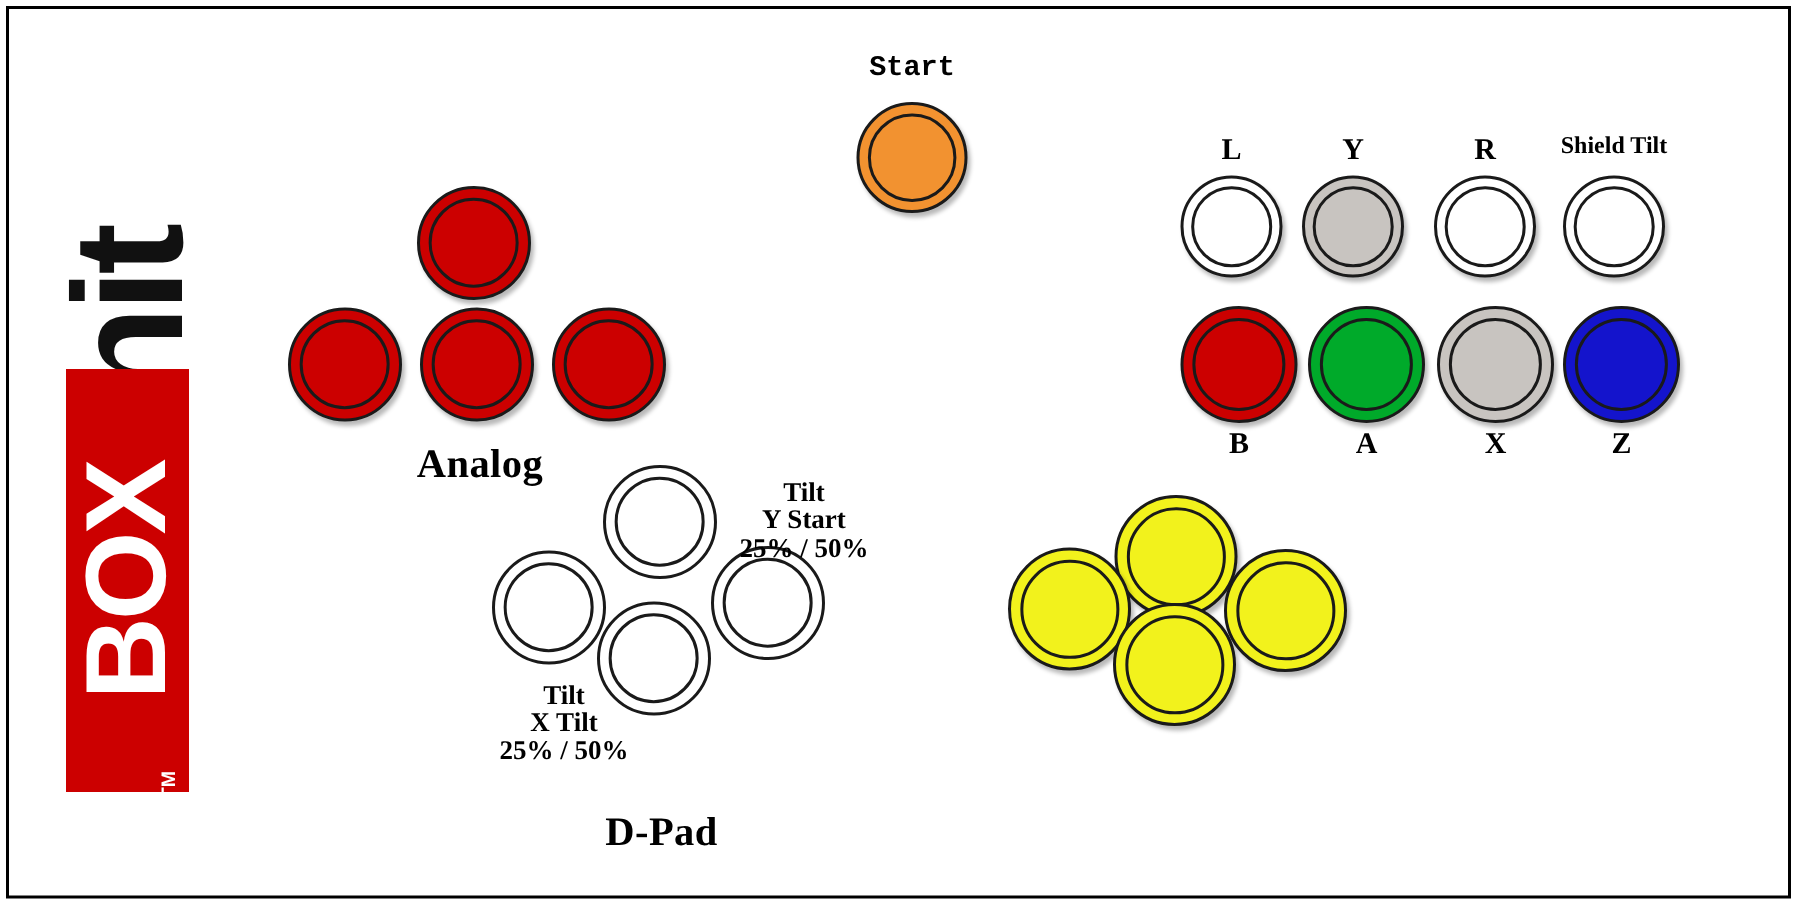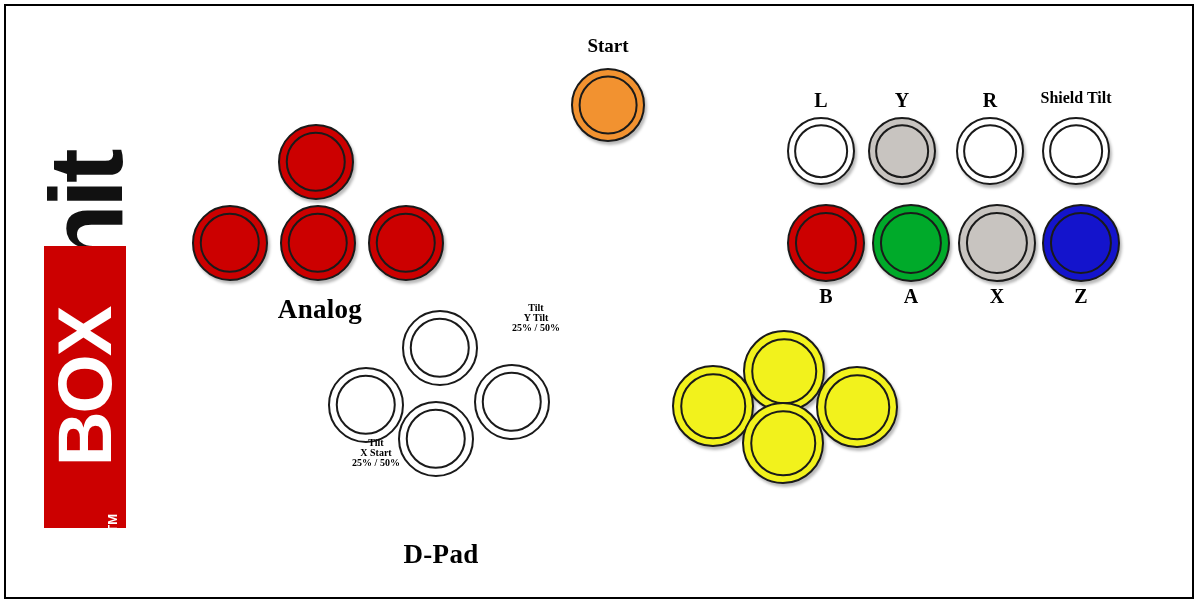--- a/index.html
+++ b/index.html
@@ -66,25 +66,27 @@
     font-size: 27px;
     letter-spacing: 0.3px;
   }
   .lbl.key {
     font-size: 20px;
   }
   .lbl.keysmall {
     font-size: 16px;
   }
   .lbl.tiny {
-    font-size: 10px;
+    font-size: 18px;
     line-height: 1.02;
+    margin-top: 16px;
   }
   .lbl.start {
     font-size: 19px;
+    font-family: Liberation Mono, monospace;
   }
 
   
   #logo {
     position: absolute;
     left: 26px;
     top: 56px;
     width: 108px;
     height: 470px;
   }
@@ -159,27 +161,27 @@
     <div class="btn shadow" style="left: 362px; top: 199px; width: 76px; height: 76px; background: rgb(204, 0, 0);"></div>
     <div class="lbl section" style="left:204px; top:289px; width:220px;">Analog</div>
 
     <div class="btn" style="left: 396px; top: 304px; width: 76px; height: 76px; background: rgb(255, 255, 255);"></div>
     <div class="btn" style="left: 322px; top: 361px; width: 76px; height: 76px; background: rgb(255, 255, 255);"></div>
     <div class="btn" style="left: 468px; top: 358px; width: 76px; height: 76px; background: rgb(255, 255, 255);"></div>
     <div class="btn" style="left: 392px; top: 395px; width: 76px; height: 76px; background: rgb(255, 255, 255);"></div>
 
     <div class="lbl tiny" style="left:470px; top:297px; width:120px;">
       <div>Tilt</div>
-      <div>Y Tilt</div>
+      <div>Y Start</div>
       <div>25% / 50%</div>
     </div>
 
     <div class="lbl tiny" style="left:310px; top:432px; width:120px;">
       <div>Tilt</div>
-      <div>X Start</div>
+      <div>X Tilt</div>
       <div>25% / 50%</div>
     </div>
 
     <div class="lbl section" style="left:335px; top:494px; width:200px;margin-top:40px;">D-Pad</div>
 
     <div class="btn shadow" style="left: 737px; top: 324px; width: 82px; height: 82px; background: rgb(242, 242, 28);"></div>
     <div class="btn shadow" style="left: 666px; top: 359px; width: 82px; height: 82px; background: rgb(242, 242, 28);"></div>
     <div class="btn shadow" style="left: 810px; top: 360px; width: 82px; height: 82px; background: rgb(242, 242, 28);"></div>
     <div class="btn shadow" style="left: 736px; top: 396px; width: 82px; height: 82px; background: rgb(242, 242, 28);"></div>
 

